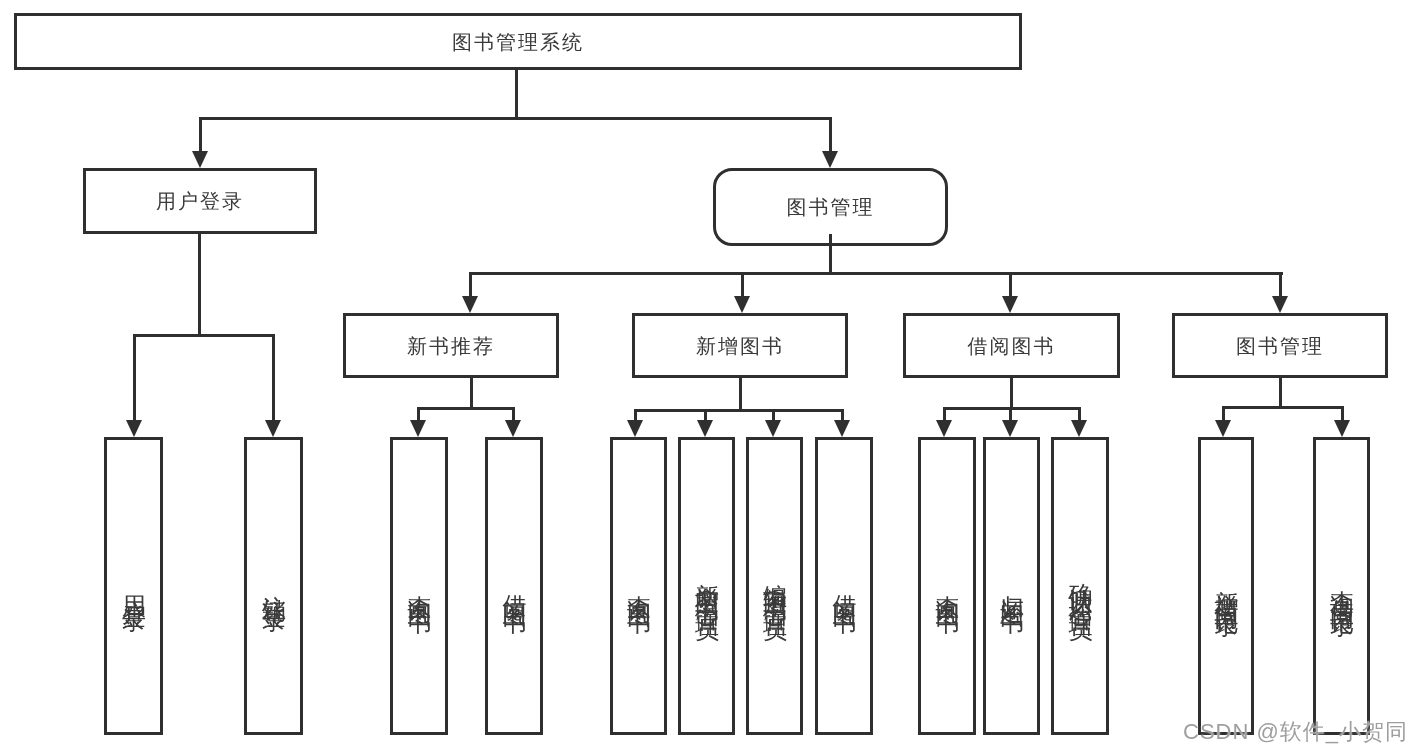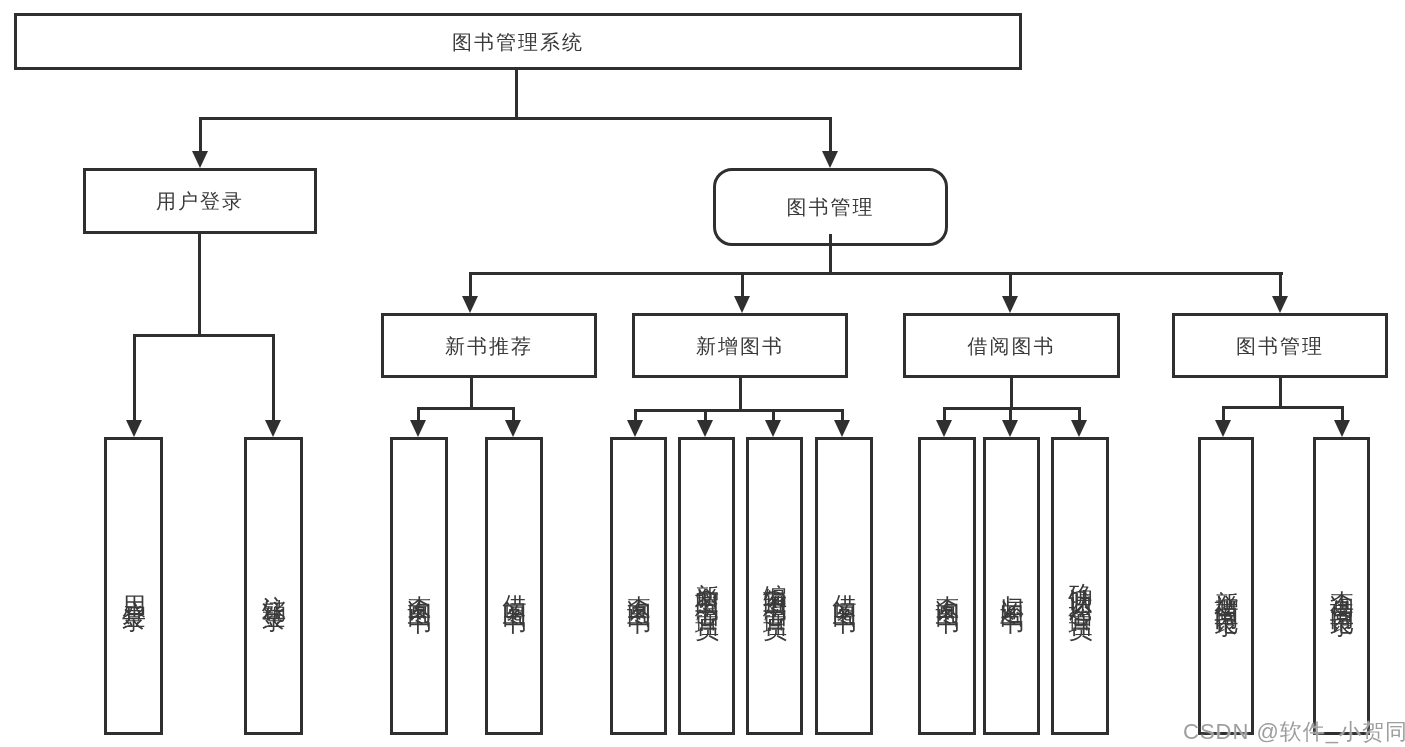--- a/index.html
+++ b/index.html
@@ -78,21 +78,21 @@
   <div class="hline" style="left:469px;top:272px;width:814px;height:3px;"></div>
   <div class="vline" style="left:469px;top:272px;width:3px;height:27px;"></div>
   <div class="arrow" style="left:462px;top:296px;"></div>
   <div class="vline" style="left:741px;top:272px;width:3px;height:27px;"></div>
   <div class="arrow" style="left:734px;top:296px;"></div>
   <div class="vline" style="left:1009px;top:272px;width:3px;height:27px;"></div>
   <div class="arrow" style="left:1002px;top:296px;"></div>
   <div class="vline" style="left:1279px;top:272px;width:3px;height:27px;"></div>
   <div class="arrow" style="left:1272px;top:296px;"></div>
 
-  <div class="box" style="left:381px;top:313px;width:216px;height:65px;">
+  <div class="box" style="left:343px;top:313px;width:216px;height:65px;">
     <span>新书推荐</span>
   </div>
   <div class="box" style="left:632px;top:313px;width:216px;height:65px;">
     <span>新增图书</span>
   </div>
   <div class="box" style="left:903px;top:313px;width:217px;height:65px;">
     <span>借阅图书</span>
   </div>
   <div class="box" style="left:1172px;top:313px;width:216px;height:65px;">
     <span>图书管理</span>

